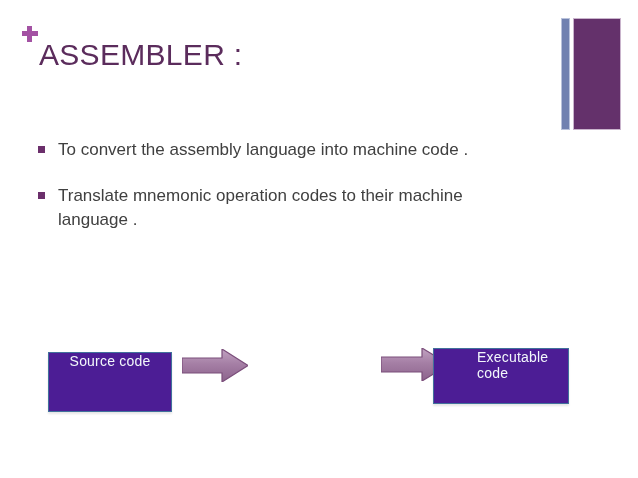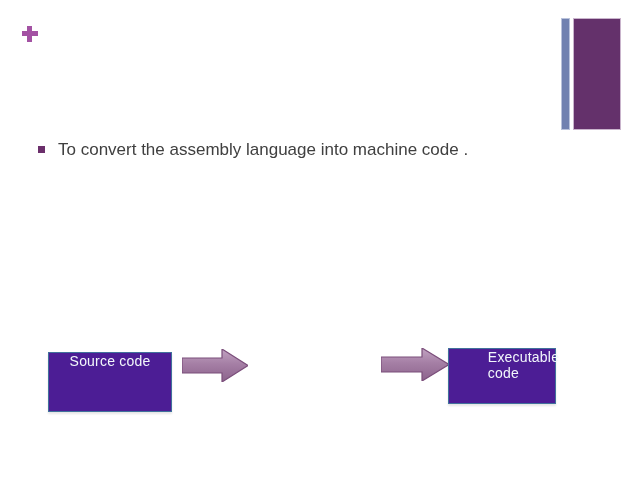--- a/index.html
+++ b/index.html
@@ -113,46 +113,51 @@
     align-items: flex-start;
     justify-content: center;
     color: #F2F7FB;
     font-size: 14px;
     letter-spacing: 0.2px;
     box-shadow: 0 2px 2px rgba(0,0,0,0.10);
     margin-top: 16px;
   }
   #box-source    { left: 48px;  top: 336px; width: 124px; height: 60px; }
   #box-assembly  { left: 246px; top: 331px; width: 133px; height: 66px; }
-  #box-exec      { left: 448px; top: 332px; width: 108px; height: 56px; padding-left: 43px; }
+  #box-exec      { left: 433px; top: 332px; width: 136px; height: 56px; padding-left: 43px; }
 
   .flow-arrow {
     position: absolute;
     height: 33px;
   }
   #arrow-1 { left: 182px; top: 349px; width: 66px; }
   #arrow-2 { left: 381px; top: 348px; width: 68px; }
 </style>
 </head>
 <body>
 
 <div id="slide">
 
   <div id="accent-bar-blue"></div>
   <div id="accent-bar-purple"></div>
 
   <div id="plus-icon">
     <span class="pbar-h"></span>
     <span class="pbar-v"></span>
   </div>
+  <div id="page-title">ASSEMBLER :</div>
 
   <div id="bullet-list">
     <div class="bullet-row">
       <span class="bullet-marker"></span>
       <span class="bullet-text">To convert the assembly language into machine code .</span>
+    </div>
+    <div class="bullet-row">
+      <span class="bullet-marker"></span>
+      <span class="bullet-text">Translate mnemonic operation codes to their machine language .</span>
     </div>
   </div>
 
   <div class="flow-box" id="box-source">
     <span>Source code</span>
   </div>
 
   <svg class="flow-arrow" id="arrow-1" viewBox="0 0 66 33" preserveAspectRatio="none">
     <defs>
       <linearGradient id="agrad1" x1="0" y1="0" x2="0" y2="1">

